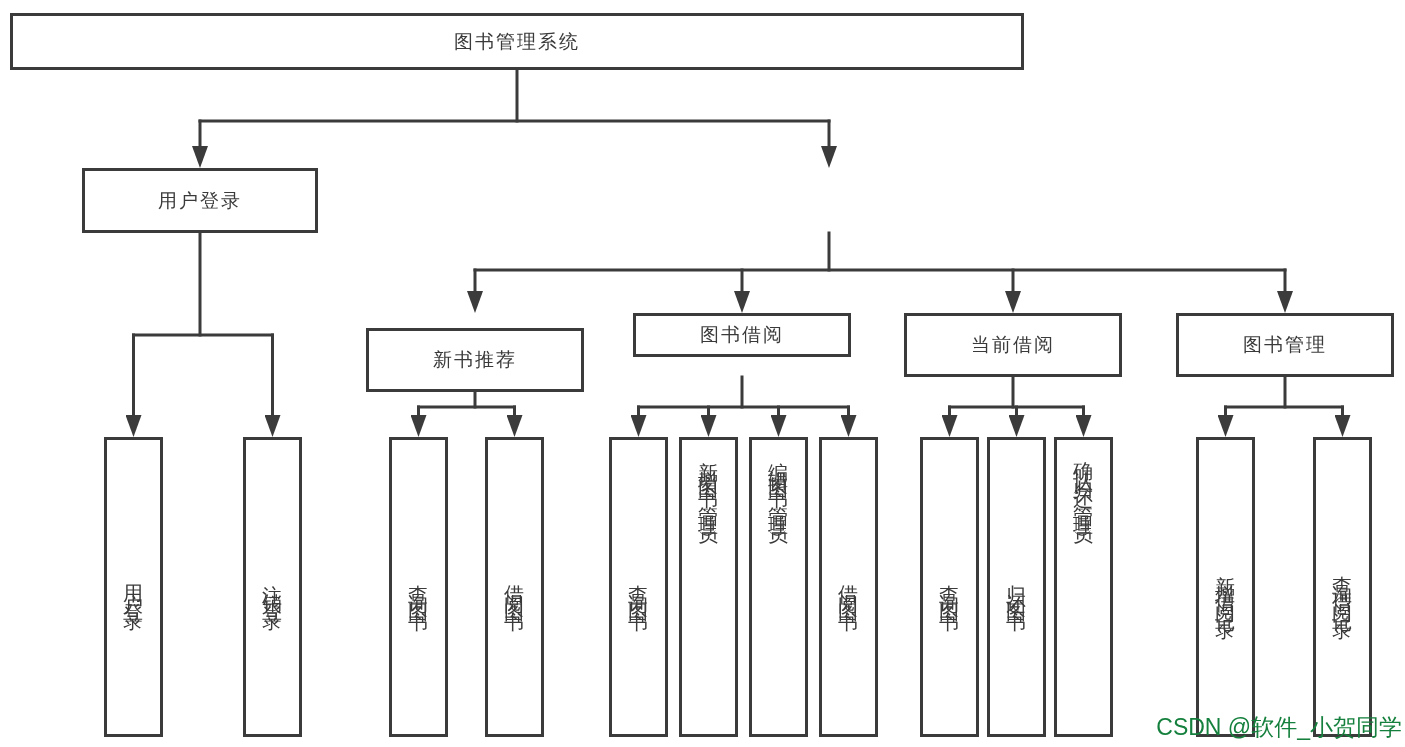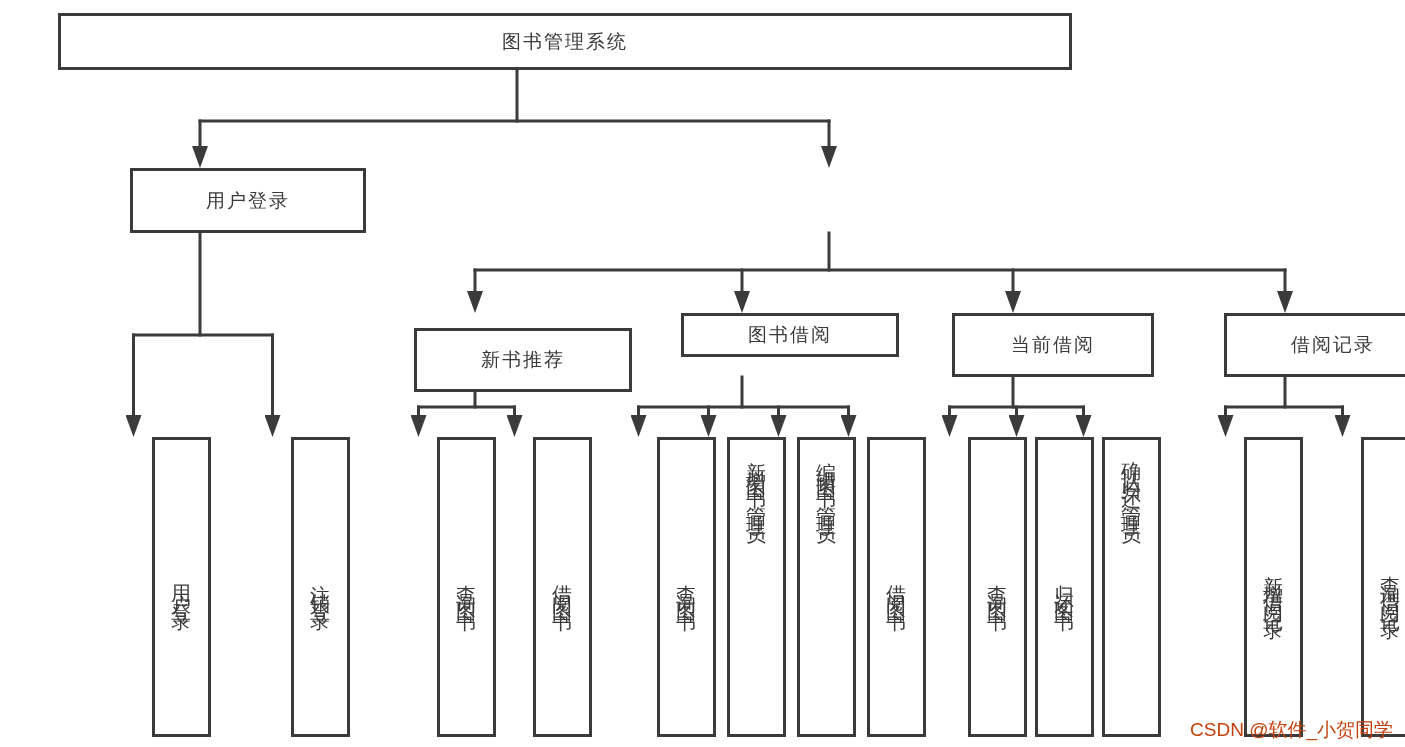--- a/index.html
+++ b/index.html
@@ -4,31 +4,31 @@
 <style>
   html,body{margin:0;padding:0;background:#ffffff;}
   .stage{
     position:relative;width:1405px;height:747px;background:#ffffff;overflow:hidden;
     font-family:"Liberation Sans","DejaVu Sans",sans-serif;color:#3a3a3a;
   }
   svg.connectors{position:absolute;left:0;top:0;width:1405px;height:747px;}
   .node{
     position:absolute;box-sizing:border-box;border:3px solid #3b3b3b;background:#ffffff;
     display:flex;align-items:center;justify-content:center;
-    font-size:19px;letter-spacing:2px;color:#3a3a3a;z-index:2;margin-left:48px;
+    font-size:19px;letter-spacing:2px;color:#3a3a3a;z-index:2;
   }
   .leaf{letter-spacing:0;}
   .leaf .vtext{
     writing-mode:vertical-rl;text-orientation:mixed;
     font-size:20px;line-height:1.2;letter-spacing:9px;
   }
   .leaf.from-top{align-items:flex-start;padding-top:6px;}
   .watermark{
-    position:absolute;right:12px;bottom:4px;z-index:5;
-    font-size:19px;color:#c2410c;white-space:nowrap;
+    position:absolute;right:3px;bottom:4px;z-index:5;
+    font-size:23px;color:#15803d;white-space:nowrap;
   }
 </style>
 </head>
 <body>
 
 <div class="stage">
 
   <svg class="connectors" width="1405" height="747" viewBox="0 0 1405 747" aria-hidden="true">
     <defs>
       <marker id="arrowhead" markerUnits="userSpaceOnUse" markerWidth="22" markerHeight="16" viewBox="0 0 22 16" refX="1" refY="8" orient="auto">
@@ -86,25 +86,25 @@
   <div class="node" style="left:82px;top:168px;width:236px;height:65px;">
     <span>用户登录</span>
   </div>
 
   <div class="node" style="left:366px;top:328px;width:218px;height:64px;">
     <span>新书推荐</span>
   </div>
   <div class="node" style="left:633px;top:313px;width:218px;height:44px;">
     <span>图书借阅</span>
   </div>
-  <div class="node" style="left:904px;top:313px;width:202px;height:64px;">
+  <div class="node" style="left:904px;top:313px;width:218px;height:64px;">
     <span>当前借阅</span>
   </div>
   <div class="node" style="left:1176px;top:313px;width:218px;height:64px;">
-    <span>借阅记录</span>
+    <span>图书管理</span>
   </div>
 
   <div class="node leaf" style="left:104px;top:437px;width:59px;height:300px;">
     <span class="vtext">用户登录</span>
   </div>
   <div class="node leaf" style="left:243px;top:437px;width:59px;height:300px;">
     <span class="vtext">注销登录</span>
   </div>
 
   <div class="node leaf" style="left:389px;top:437px;width:59px;height:300px;">

